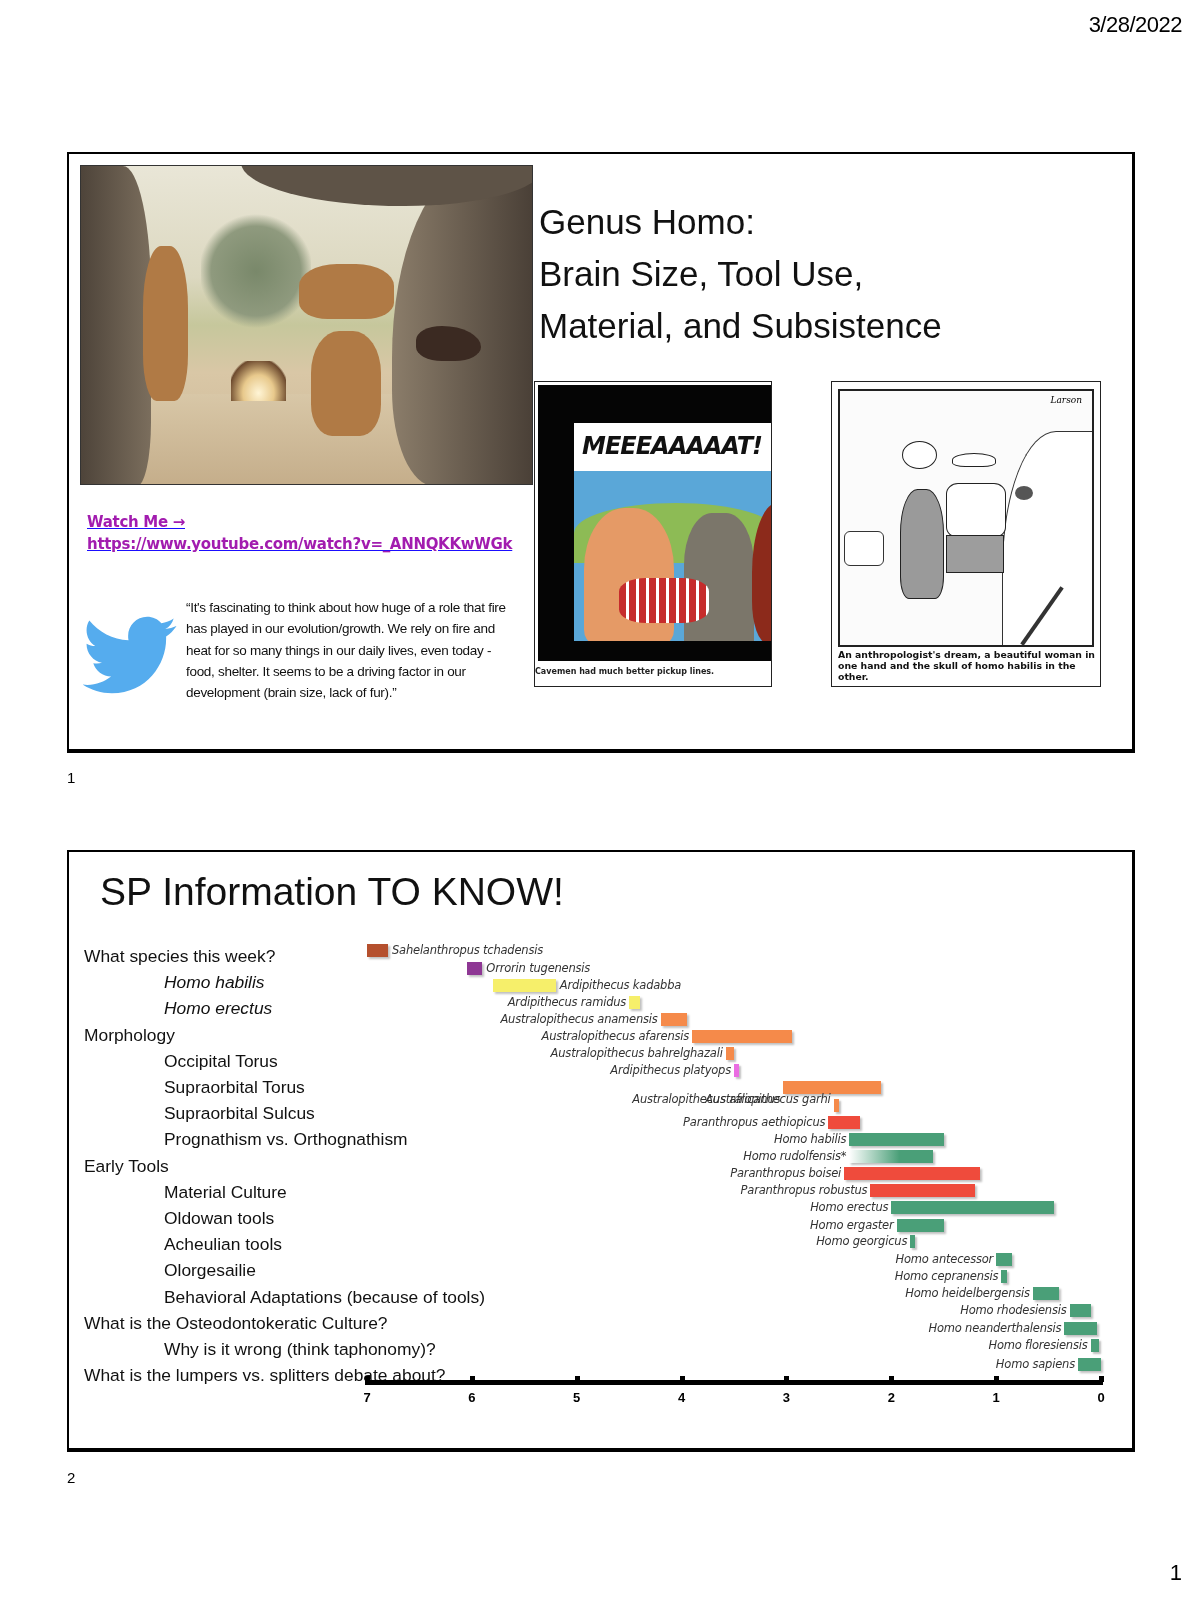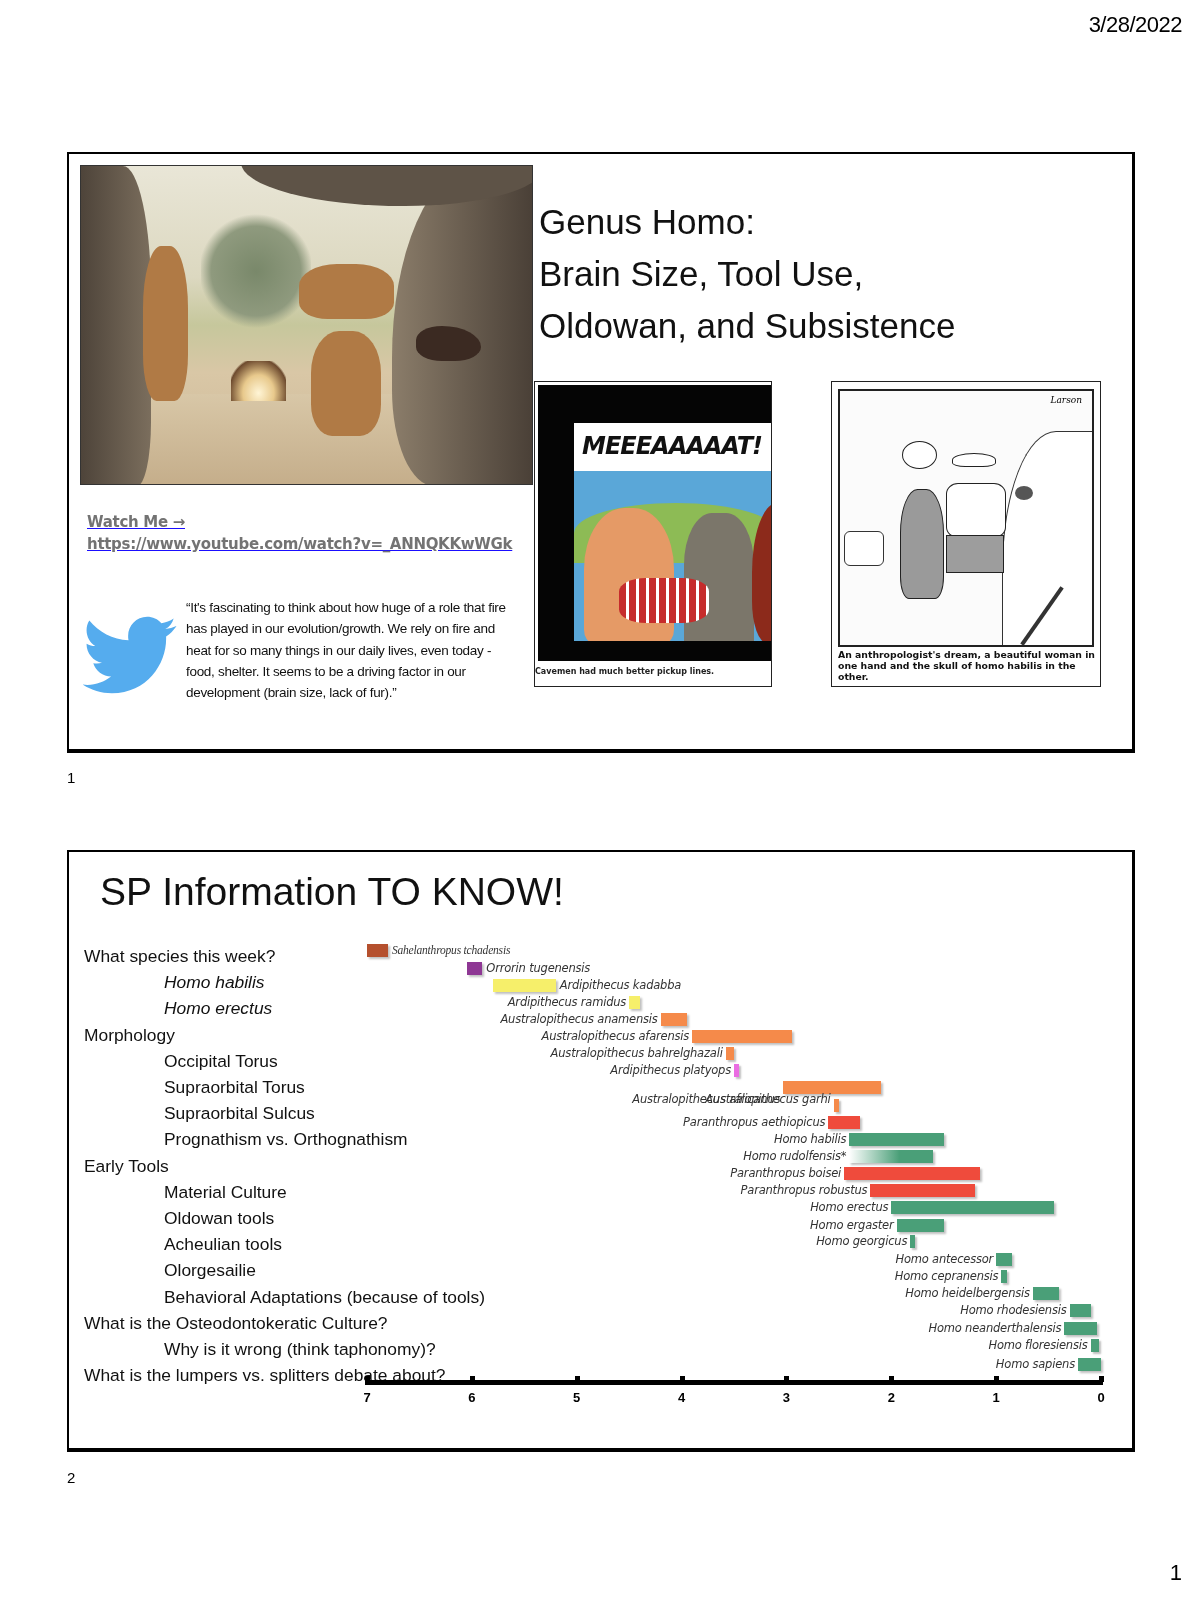--- a/index.html
+++ b/index.html
@@ -25,21 +25,21 @@
   .cave-photo .tree { position: absolute; left: 120px; top: 45px; width: 110px; height: 120px; background: radial-gradient(circle, #79886a 0%, #8f9a7e 55%, transparent 70%); }
   .cave-photo .figure { position: absolute; background: #b07a45; border-radius: 40% 40% 30% 30%; }
   .cave-photo .fire { position: absolute; left: 150px; top: 195px; width: 55px; height: 40px; background: radial-gradient(ellipse at 50% 80%, #fff5d6 0%, #e8c98c 40%, #6d4a2e 75%, transparent 80%); }
   .cave-photo .ground { position: absolute; left: 0; bottom: 0; width: 100%; height: 90px; background: linear-gradient(180deg, #d8c7a7, #c5ae8b); }
   .cave-photo .animal { position: absolute; left: 335px; top: 160px; width: 65px; height: 35px; background: #3b2a22; border-radius: 40% 60% 40% 40%; }
 
   .title-block { position: absolute; left: 470px; top: 42px; font-size: 35px; line-height: 52px; font-family: "Liberation Sans", sans-serif; color: #111; }
   .title-block div { white-space: nowrap; }
 
   .video-link { position: absolute; left: 18px; top: 357px; font-size: 15px; font-weight: bold; color: #1a0dff; text-decoration: underline; line-height: 22px; font-family: "DejaVu Sans", sans-serif; letter-spacing: -0.3px; }
-  .video-link a { color: #737373; display: block; }
+  .video-link a { color: #a21caf; display: block; }
 
   .twitter-icon { position: absolute; left: 14px; top: 462px; width: 95px; height: 80px; }
   .quote { position: absolute; left: 117px; top: 443px; width: 335px; font-size: 13.5px; line-height: 21.3px; color: #111; letter-spacing: -0.3px; }
 
   .comic { position: absolute; border: 1px solid #222; background: #fff; overflow: hidden; }
   #comic1 { left: 465px; top: 227px; width: 238px; height: 306px; }
   #comic2 { left: 762px; top: 227px; width: 270px; height: 306px; }
 
   .comic1-frame { position: absolute; left: 3px; top: 3px; width: 266px; height: 276px; background: #050505; }
   .comic1-panel { position: absolute; left: 36px; top: 38px; width: 204px; height: 218px; background: #5aa7d8; overflow: hidden; }
@@ -96,21 +96,21 @@
     <div class="figure" style="left:62px;top:80px;width:45px;height:155px;"></div>
     <div class="figure" style="left:218px;top:98px;width:95px;height:55px;"></div>
     <div class="figure" style="left:230px;top:165px;width:70px;height:105px;"></div>
     <div class="fire"></div>
     <div class="animal"></div>
   </div>
 
   <div class="title-block">
     <div>Genus Homo:</div>
     <div>Brain Size, Tool Use,</div>
-    <div>Oldowan, and Subsistence</div>
+    <div>Material, and Subsistence</div>
   </div>
 
   <div class="video-link">
     <a>Watch Me →</a>
     <a>https://www.youtube.com/watch?v=_ANNQKKwWGk</a>
   </div>
 
   <svg class="twitter-icon" viewBox="0 0 24 20">
     <path fill="#55acee" d="M23.6 2.4c-.9.4-1.8.6-2.8.8 1-.6 1.8-1.5 2.1-2.7-.9.6-2 1-3.1 1.2C18.9.7 17.6.1 16.2.1c-2.7 0-4.8 2.2-4.8 4.8 0 .4 0 .8.1 1.1C7.5 5.8 3.9 3.9 1.6 1 1.1 1.7.9 2.6.9 3.5c0 1.7.9 3.2 2.2 4-.8 0-1.5-.2-2.2-.6v.1c0 2.3 1.7 4.3 3.9 4.7-.4.1-.8.2-1.3.2-.3 0-.6 0-.9-.1.6 1.9 2.4 3.3 4.5 3.4-1.7 1.3-3.7 2.1-6 2.1-.4 0-.8 0-1.2-.1 2.1 1.4 4.7 2.2 7.4 2.2 8.9 0 13.7-7.4 13.7-13.7v-.6c1-.7 1.8-1.5 2.5-2.5z"></path>
   </svg>
@@ -169,21 +169,21 @@
       <div class="item lvl2">Acheulian tools</div>
       <div class="item lvl2">Olorgesailie</div>
       <div class="item lvl2">Behavioral Adaptations (because of tools)</div>
       <div class="item">What is the Osteodontokeratic Culture?</div>
       <div class="item lvl2">Why is it wrong (think taphonomy)?</div>
       <div class="item">What is the lumpers vs. splitters debate about?</div>
     </div>
   <div class="timeline" id="timeline">
     <div class="tl-axis"></div>
   <div class="tl-bar" style="left: 298px; top: 92px; width: 20.9714px; background: rgb(181, 80, 46);"></div>
-      <div class="tl-label" style="top: 91px; left: 322.971px; font-family: Liberation Serif, serif;">Sahelanthropus tchadensis</div>
+      <div class="tl-label" style="top: 91px; left: 322.971px;">Sahelanthropus tchadensis</div>
       <div class="tl-bar" style="left: 397.614px; top: 110px; width: 15.7286px; background: rgb(142, 55, 148);"></div>
       <div class="tl-label" style="top: 109px; left: 417.343px;">Orrorin tugenensis</div>
       <div class="tl-bar" style="left: 423.829px; top: 127px; width: 62.9143px; background: rgb(246, 239, 106);"></div>
       <div class="tl-label" style="top: 126px; left: 490.743px;">Ardipithecus kadabba</div>
       <div class="tl-bar" style="left: 560.143px; top: 144px; width: 10.4857px; background: rgb(246, 239, 106);"></div>
       <div class="tl-label" style="top: 143px; right: 510.857px;">Ardipithecus ramidus</div>
       <div class="tl-bar" style="left: 591.6px; top: 161px; width: 26.2143px; background: rgb(245, 138, 74);"></div>
       <div class="tl-label" style="top: 160px; right: 479.4px;">Australopithecus anamensis</div>
       <div class="tl-bar" style="left: 623.057px; top: 178px; width: 99.6143px; background: rgb(245, 138, 74);"></div>
       <div class="tl-label" style="top: 177px; right: 447.943px;">Australopithecus afarensis</div>

